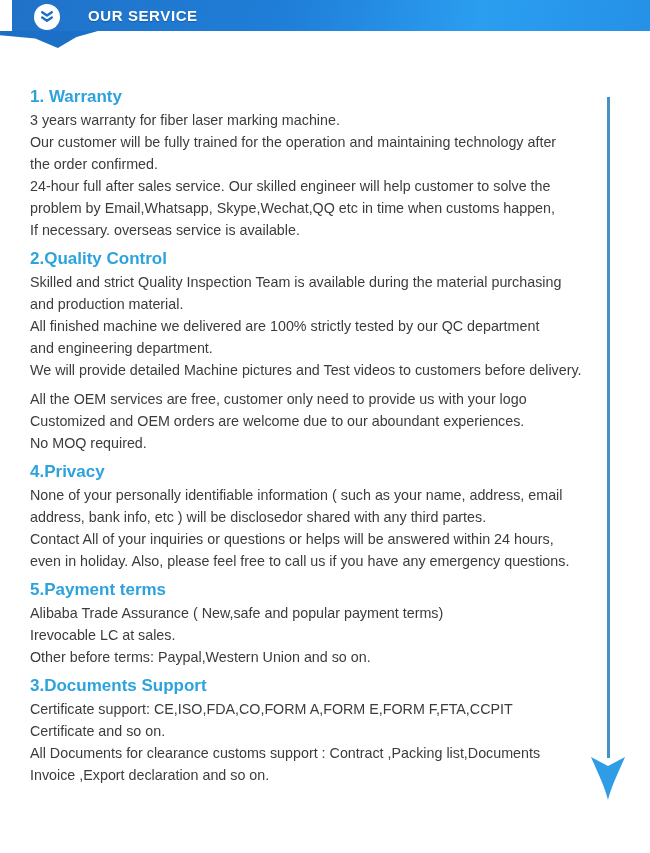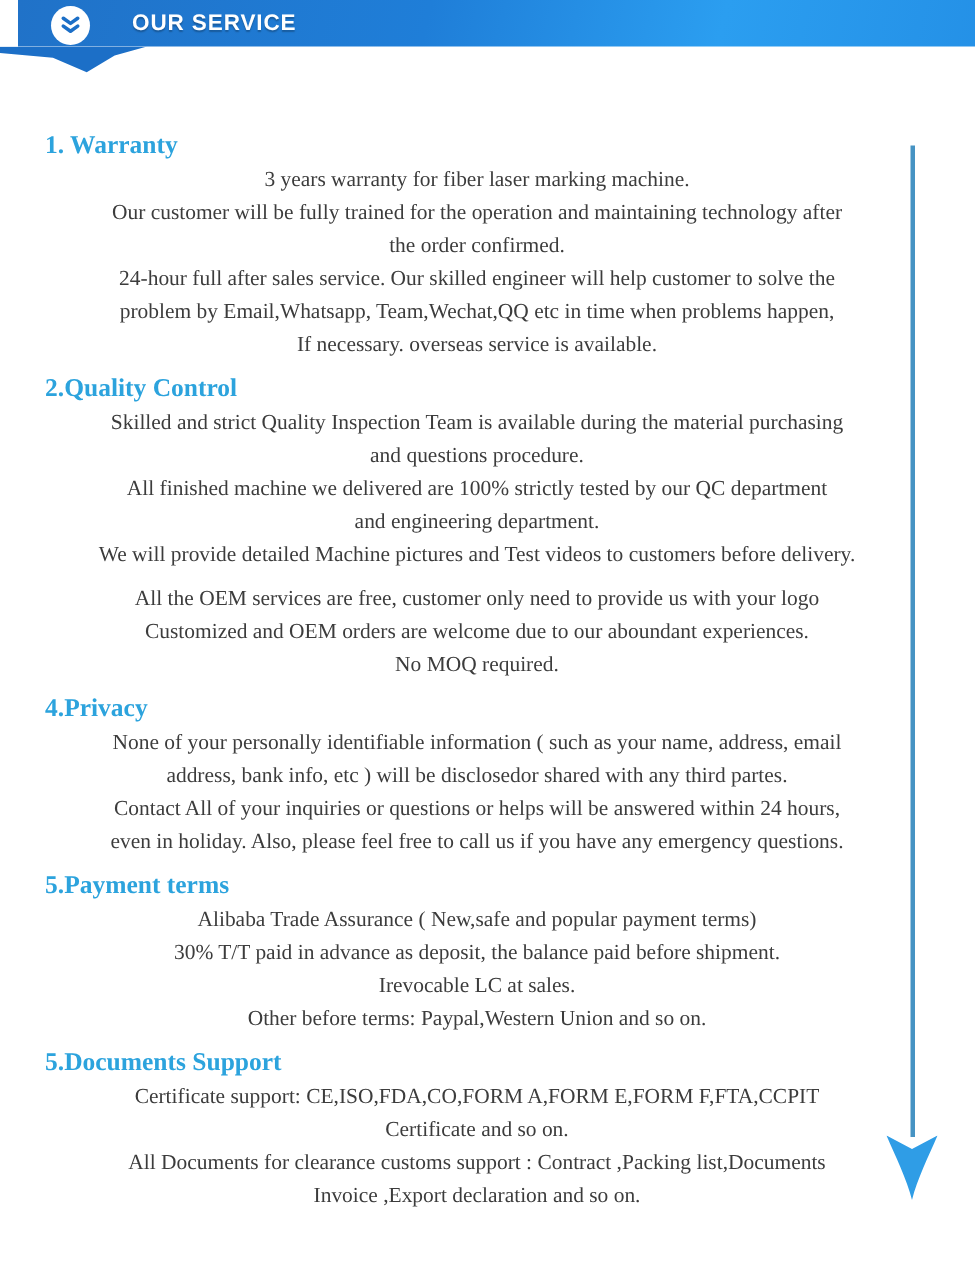--- a/index.html
+++ b/index.html
@@ -36,27 +36,27 @@
   .header-title{
     position:absolute;left:76px;top:0;height:31px;line-height:31px;
     color:#ffffff;font-size:15px;font-weight:bold;letter-spacing:0.6px;
     text-shadow:0 1px 1px rgba(0,0,0,0.25);
   }
   
   .content{
     position:absolute;top:31px;left:30px;right:44px;
     padding-top:55px;
   }
-  .section{margin-bottom:7px;font-family:Liberation Serif, serif;}
+  .section{margin-bottom:7px;}
   .sec-heading{
     font-size:17px;font-weight:bold;color:var(--heading);
     line-height:21px;margin:0 0 2px 0;
   }
   .body-line{
-    font-size:14.3px;color:var(--body);line-height:22px;white-space:nowrap;text-align:center;
+    font-size:14.3px;color:var(--body);line-height:22px;white-space:nowrap;
   }
   
   .arrow-line{
     position:absolute;left:607px;top:97px;width:3px;height:661px;
     background:var(--arrow-line);
   }
   .arrow-head{
     position:absolute;left:589px;top:757px;width:38px;height:43px;
   }
 </style>
@@ -74,52 +74,51 @@
   </svg>
 </div>
 
 <div class="content">
     <section class="section">
       <h2 class="sec-heading">1. Warranty</h2>
       <div class="body-line">3 years warranty for fiber laser marking machine.</div>
       <div class="body-line">Our customer will be fully trained for the operation and maintaining technology after</div>
       <div class="body-line">the order confirmed.</div>
       <div class="body-line">24-hour full after sales service. Our skilled engineer will help customer to solve the</div>
-      <div class="body-line">problem by Email,Whatsapp, Team,Wechat,QQ etc in time when problems happen,</div>
+      <div class="body-line">problem by Email,Whatsapp, Skype,Wechat,QQ etc in time when customs happen,</div>
       <div class="body-line">If necessary. overseas service is available.</div>
     </section>
     <section class="section">
       <h2 class="sec-heading">2.Quality Control</h2>
       <div class="body-line">Skilled and strict Quality Inspection Team is available during the material purchasing</div>
-      <div class="body-line">and questions procedure.</div>
+      <div class="body-line">and production material.</div>
       <div class="body-line">All finished machine we delivered are 100% strictly tested by our QC department</div>
       <div class="body-line">and engineering department.</div>
       <div class="body-line">We will provide detailed Machine pictures and Test videos to customers before delivery.</div>
     </section>
     <section class="section">
       <div class="body-line">All the OEM services are free, customer only need to provide us with your logo</div>
       <div class="body-line">Customized and OEM orders are welcome due to our aboundant experiences.</div>
       <div class="body-line">No MOQ required.</div>
     </section>
     <section class="section">
       <h2 class="sec-heading">4.Privacy</h2>
       <div class="body-line">None of your personally identifiable information ( such as your name, address, email</div>
       <div class="body-line">address, bank info, etc ) will be disclosedor shared with any third partes.</div>
       <div class="body-line">Contact All of your inquiries or questions or helps will be answered within 24 hours,</div>
       <div class="body-line">even in holiday. Also, please feel free to call us if you have any emergency questions.</div>
     </section>
     <section class="section">
       <h2 class="sec-heading">5.Payment terms</h2>
       <div class="body-line">Alibaba Trade Assurance ( New,safe and popular payment terms)</div>
-      <div class="body-line">30% T/T paid in advance as deposit, the balance paid before shipment.</div>
       <div class="body-line">Irevocable LC at sales.</div>
       <div class="body-line">Other before terms: Paypal,Western Union and so on.</div>
     </section>
     <section class="section">
-      <h2 class="sec-heading">5.Documents Support</h2>
+      <h2 class="sec-heading">3.Documents Support</h2>
       <div class="body-line">Certificate support: CE,ISO,FDA,CO,FORM A,FORM E,FORM F,FTA,CCPIT</div>
       <div class="body-line">Certificate and so on.</div>
       <div class="body-line">All Documents for clearance customs support : Contract ,Packing list,Documents</div>
       <div class="body-line">Invoice ,Export declaration and so on.</div>
     </section>
   </div>
 
 <div class="arrow-line"></div>
 <svg class="arrow-head" viewBox="0 0 38 43" aria-hidden="true">
   <path d="M2,0 L19,9 L36,0 C30,14 22.5,29 19,43 C15.5,29 8,14 2,0 Z" fill="var(--arrow-head)"></path>

